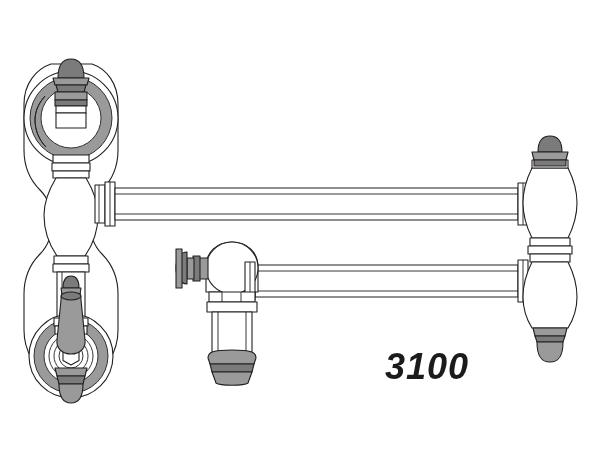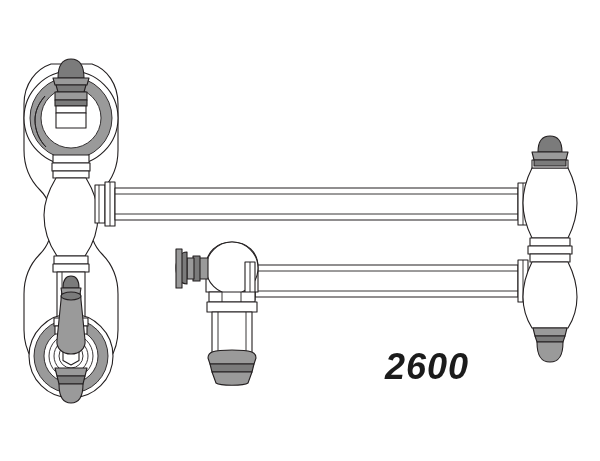--- a/index.html
+++ b/index.html
@@ -282,15 +282,15 @@
     </g>
 
     <g>
       <path class="gmid" d="M 533,328 L 567,328 L 565,336 L 535,336 Z"></path>
       <path class="gdrk" d="M 535,336 L 565,336 L 563,342 L 537,342 Z"></path>
       <path class="gmid" d="M 537,342 C 537,356 541,362 550,362 C 559,362 563,356 563,342 Z"></path>
     </g>
 
   </svg>
 
-  <div class="model-number">2600</div>
+  <div class="model-number">3100</div>
 
 </div>
 
 </body></html>

